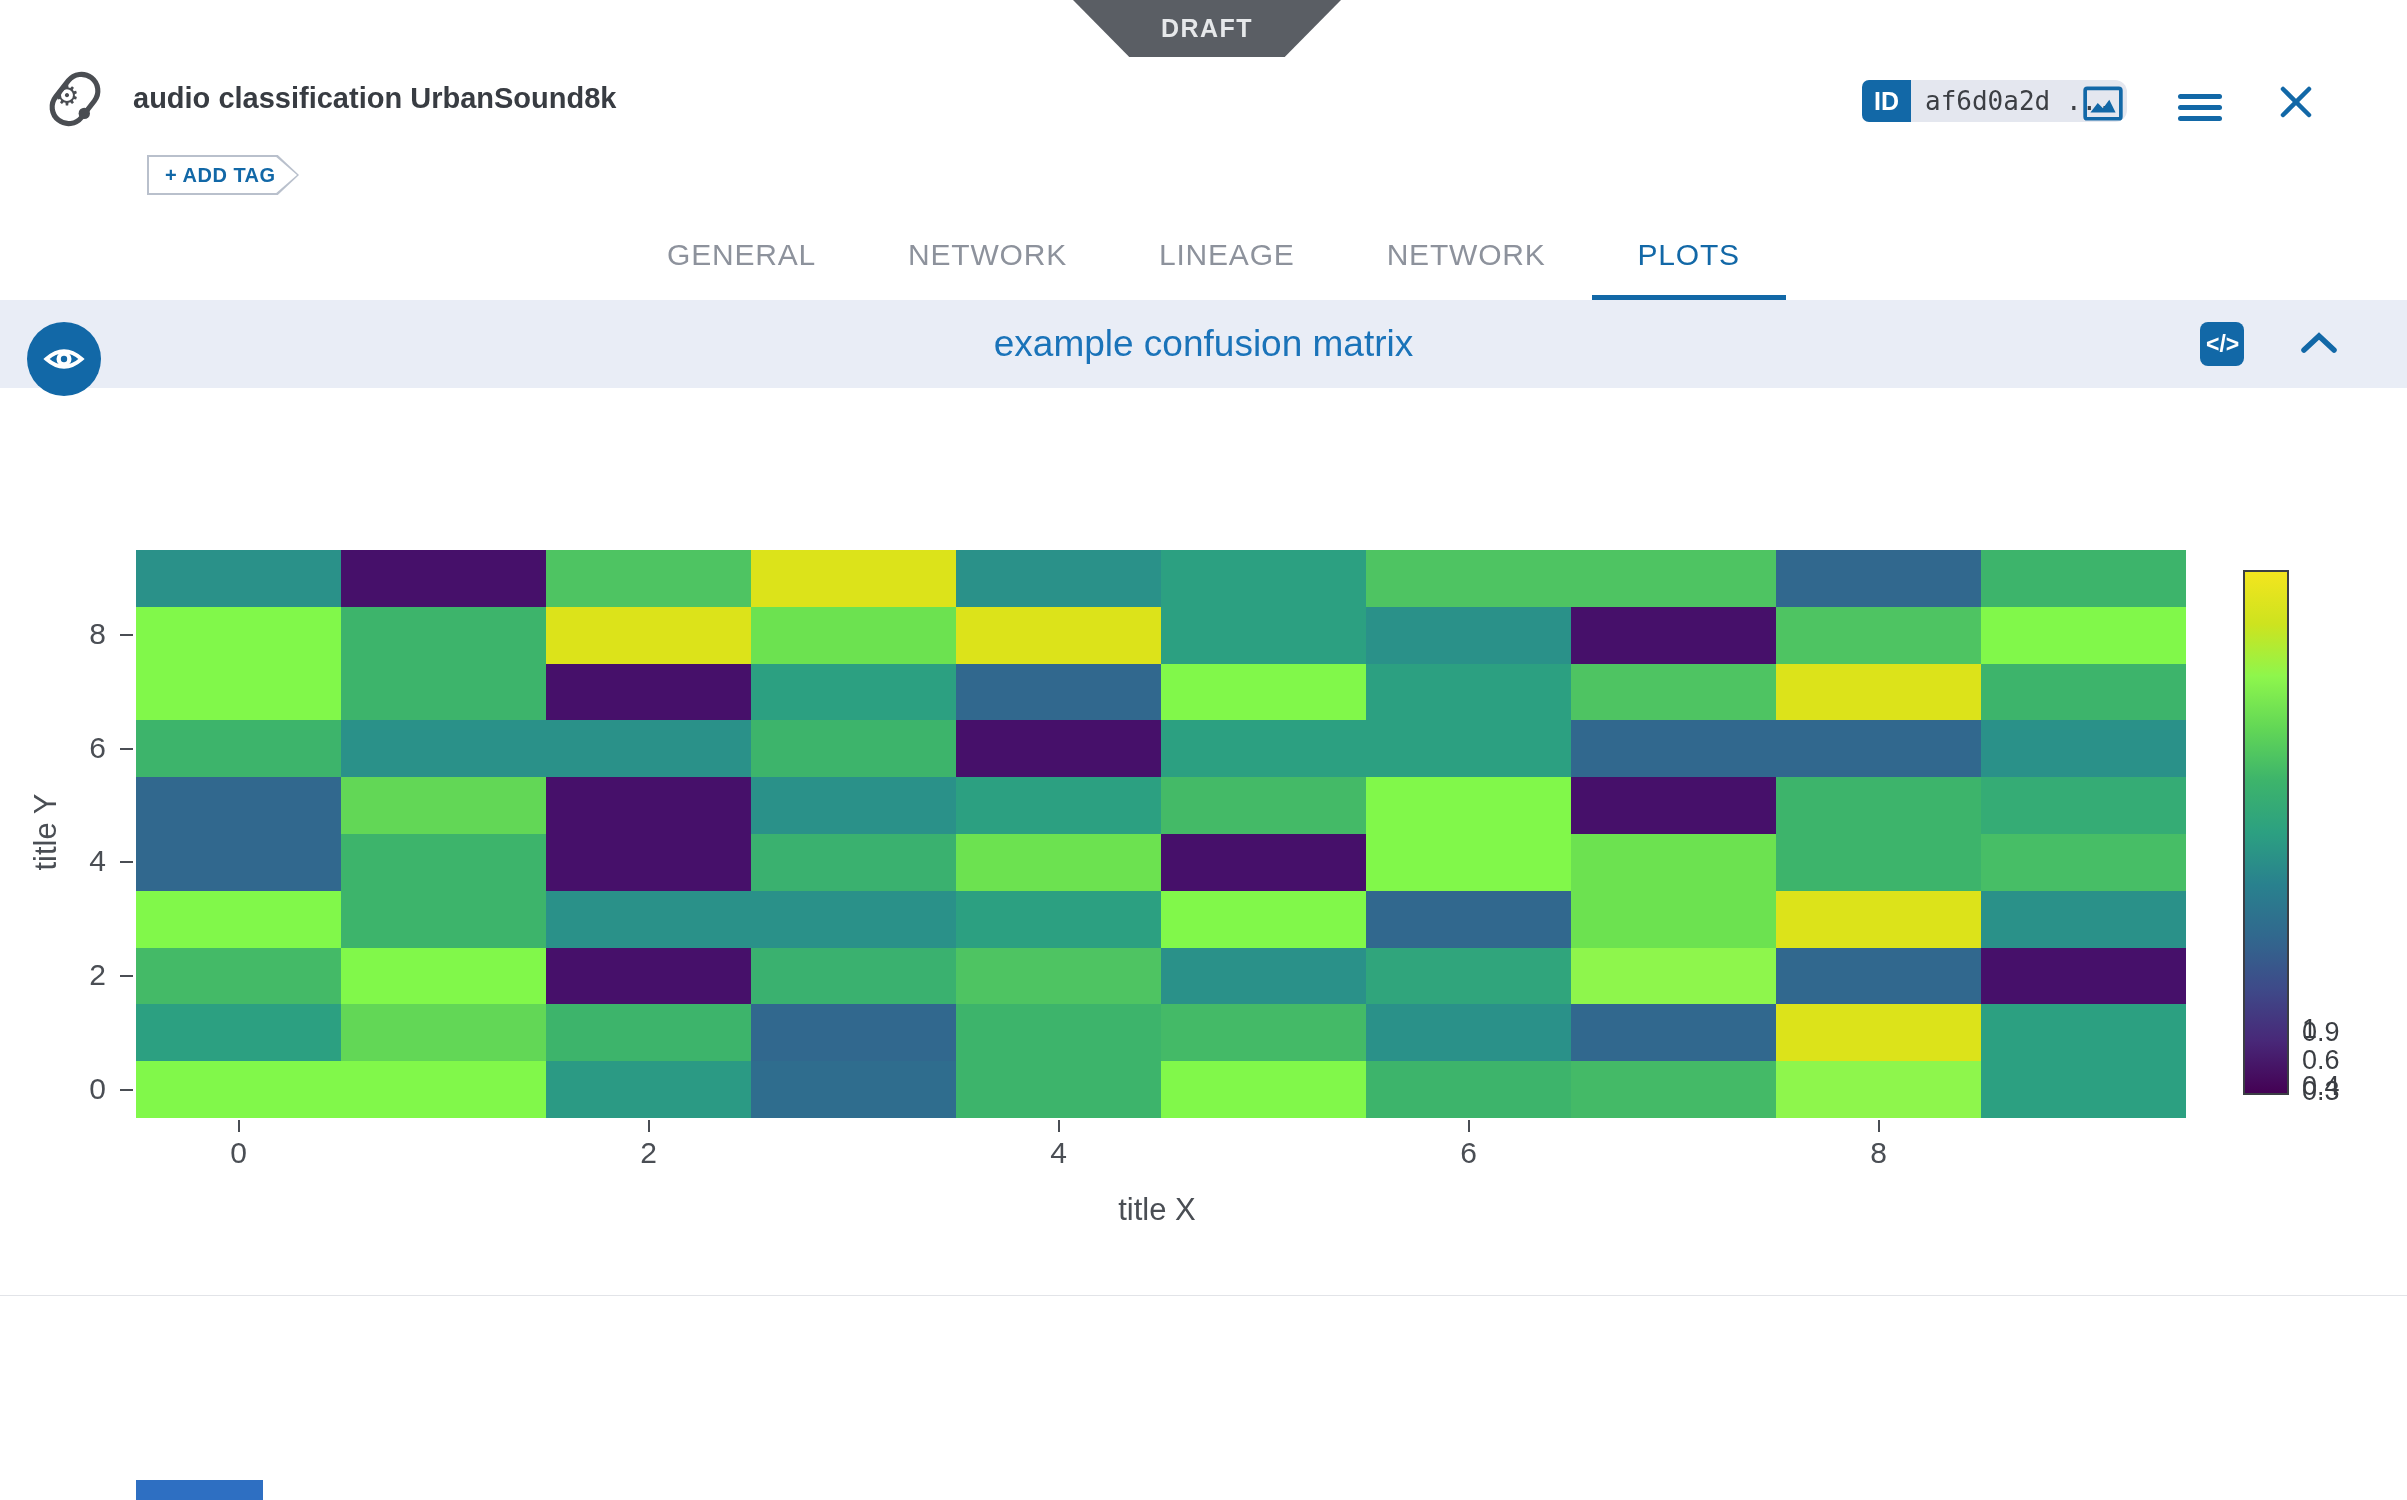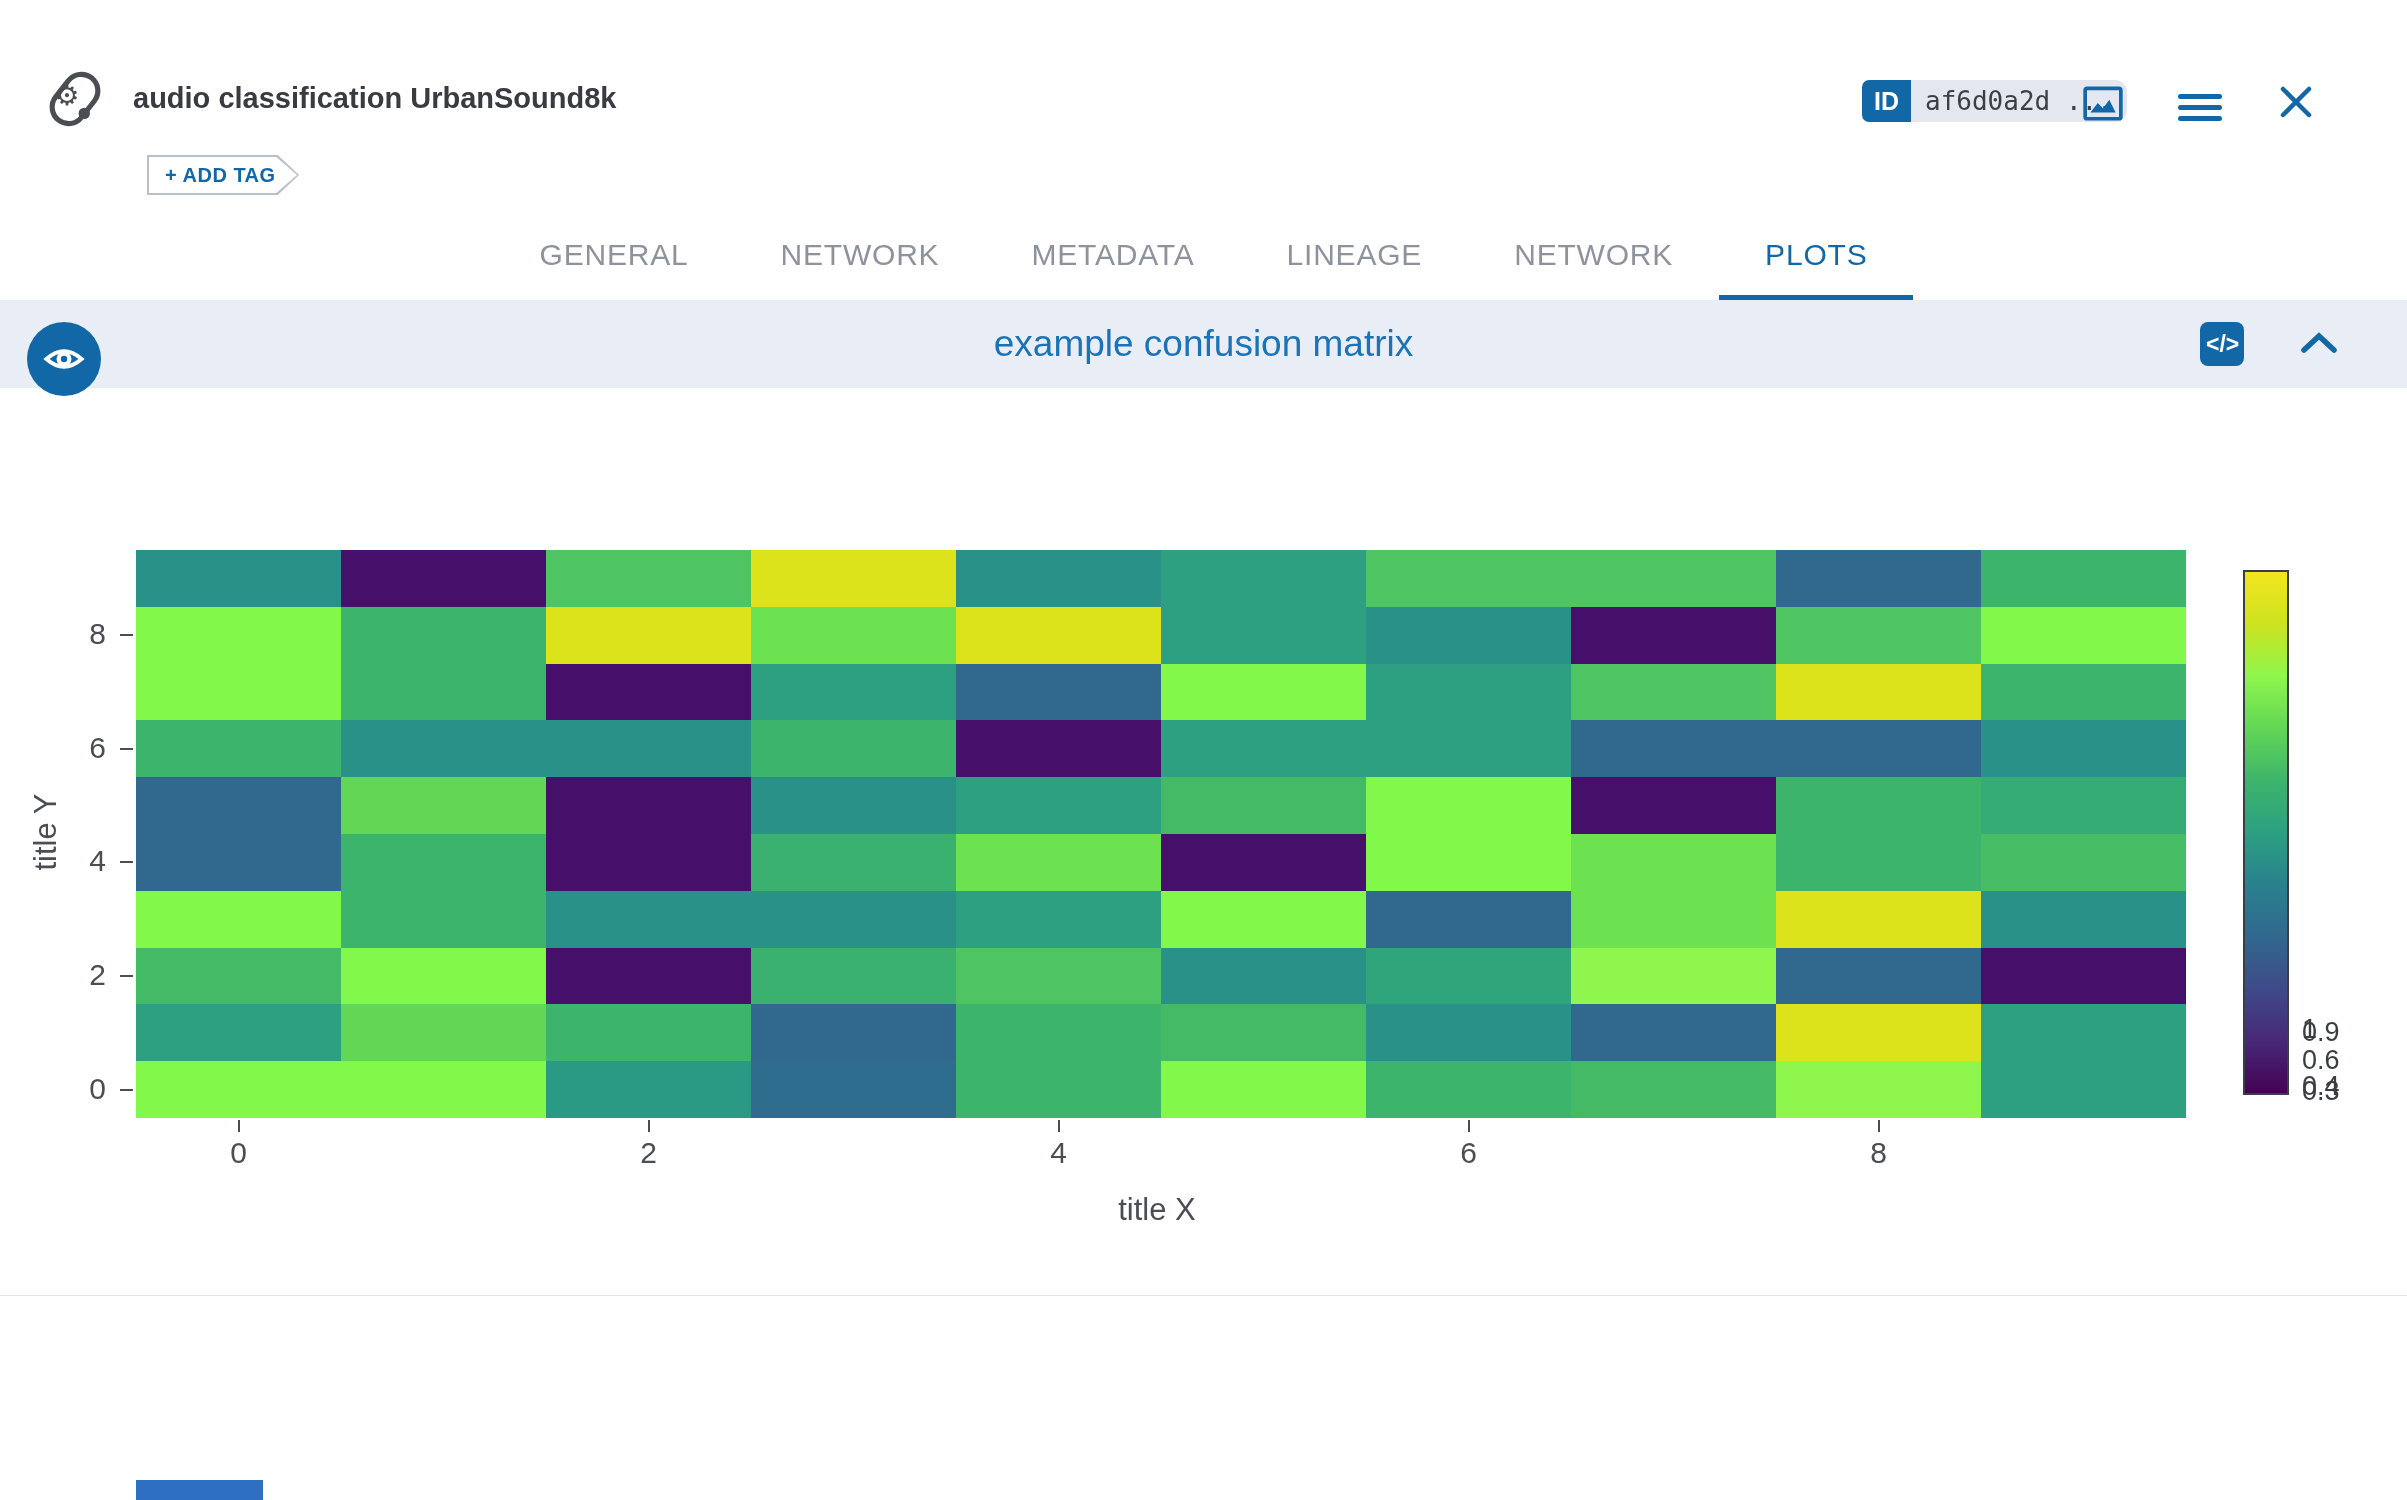--- a/index.html
+++ b/index.html
@@ -69,20 +69,23 @@
   .cbar-label{position:absolute;left:2302px;font-size:27px;color:#3a3d42;}
 
   .card-divider{position:absolute;left:0;top:1295px;width:100%;height:1px;background:#e2e4e8;}
   .bottom-bar{position:absolute;left:136px;top:1480px;width:127px;height:20px;background:var(--bottombar,#2e6fc2);}
 </style>
 </head>
 <body>
 
 <div id="app">
 
+  <div class="ribbon">
+    <span>DRAFT</span>
+  </div>
 
   <svg class="exp-icon" width="66" height="66" viewBox="0 0 64 64">
     <rect x="16" y="4" width="32" height="52" rx="16" fill="none" stroke="#4a4d52" stroke-width="5" transform="rotate(38 32 30)"></rect>
     <text x="12" y="36" font-size="27" fill="#4a4d52">⚙</text>
     <circle cx="41" cy="44" r="5.5" fill="#4a4d52"></circle>
   </svg>
 
   <h1 class="exp-title">audio classification UrbanSound8k</h1>
 
   <div class="id-badge">
@@ -112,21 +115,20 @@
 
   <div class="add-tag">
     <div class="inner">
         <span>+ ADD TAG</span>
       </div>
   </div>
 
   <nav id="tabs">
       <div class="tab">GENERAL</div>
       <div class="tab">NETWORK</div>
-      <div class="tab">METADATA</div>
       <div class="tab">LINEAGE</div>
       <div class="tab">NETWORK</div>
       <div class="tab active">PLOTS</div>
     </nav>
 
   <div class="plot-bar">
     <div class="plot-bar-title">example confusion matrix</div>
     <button class="eye-btn">
       <svg width="44" height="44" viewBox="0 0 40 40">
         <path d="M4,20 Q20,6 36,20 Q20,34 4,20 Z" fill="none" stroke="#fff" stroke-width="3.6"></path>

